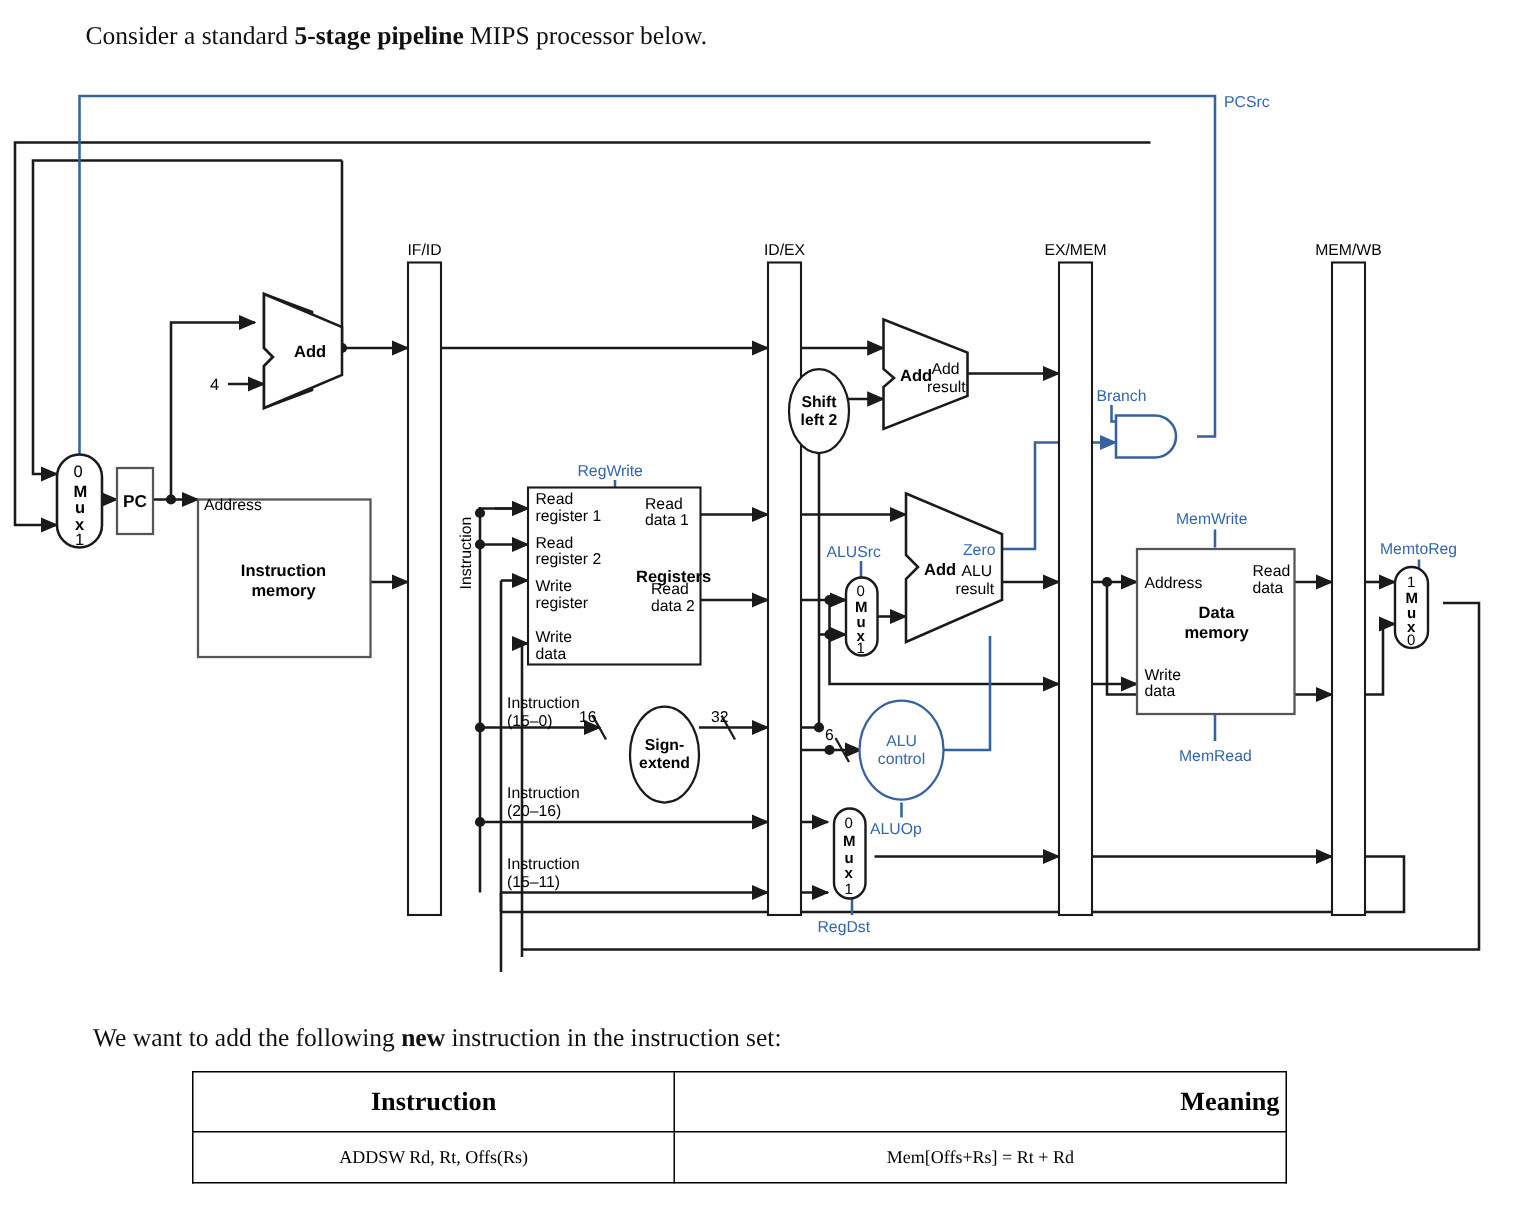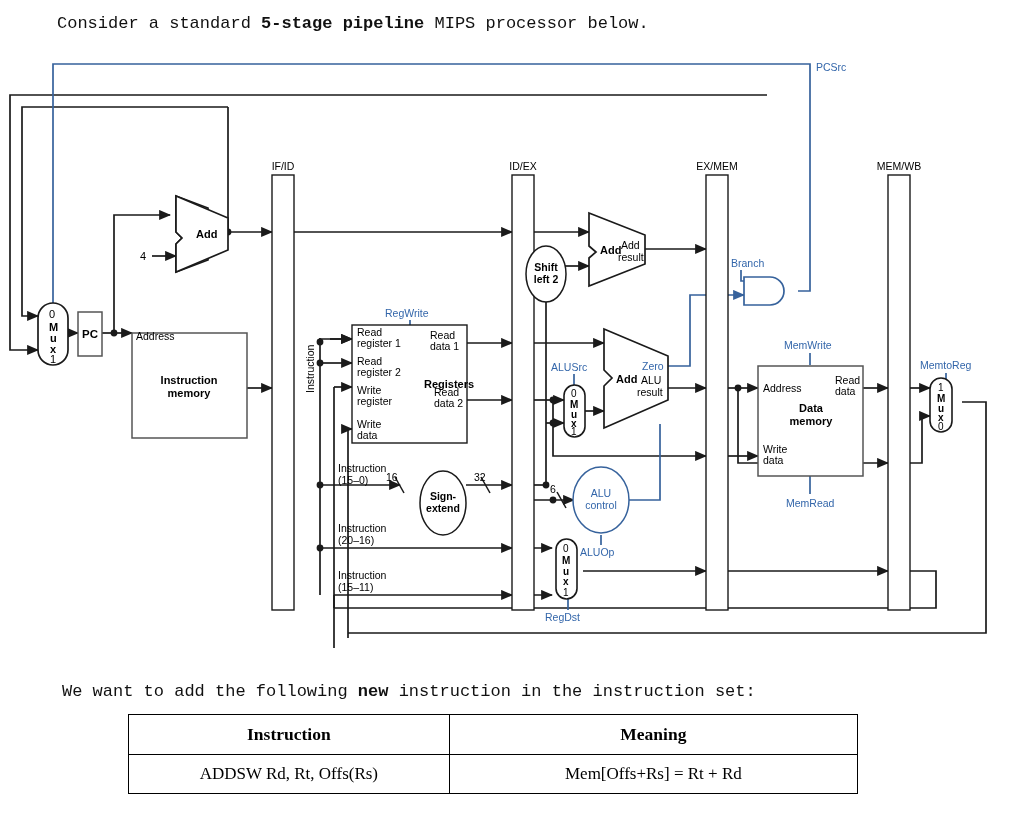--- a/index.html
+++ b/index.html
@@ -3,44 +3,44 @@
 <meta charset="utf-8">
 <title>MIPS 5-Stage Pipeline</title>
 <style>
   html,body{margin:0;padding:0;}
   body{
     width:1024px;height:815px;background:#ffffff;
     font-family:"Liberation Serif", serif;
     color:#000;overflow:hidden;position:relative;
   }
   .prose{
-    position:absolute;font-family:Liberation Mono, monospace;
+    position:absolute;font-family:Liberation Serif, serif;
     font-size:17px;color:#111;white-space:nowrap;
   }
   .prose b{font-weight:bold;}
   #q1{left:57px;top:14px;}
   #q2{left:62px;top:682px;}
 
   
   #diagram{position:absolute;left:0;top:48px;width:1024px;height:600px;}
   #diagram svg{display:block;}
 
   
   #instr-table{
     position:absolute;left:128px;top:714px;width:730px;
     border-collapse:collapse;
     font-family:"Liberation Serif", serif;
   }
   #instr-table td,#instr-table th{
     border:1.6px solid #000;text-align:center;padding:9px 4px;
-    font-size:17px;
+    font-size:12px;
   }
   #instr-table th{font-weight:bold;font-size:17.5px;}
   #instr-table .c1{width:320px;}
-  #instr-table .c2{width:410px;}
+  #instr-table .c2{width:410px;text-align:right;}
 </style>
 </head>
 <body>
 
 <div class="prose" id="q1"><span>Consider a standard </span><b>5-stage pipeline</b><span> MIPS processor below.</span></div>
 
 <div id="diagram">
 <svg width="1024" height="600" viewBox="0 0 1024 600" xmlns="http://www.w3.org/2000/svg">
   <defs>
     <marker id="ah" markerWidth="7" markerHeight="7" refX="6.4" refY="3" orient="auto">

